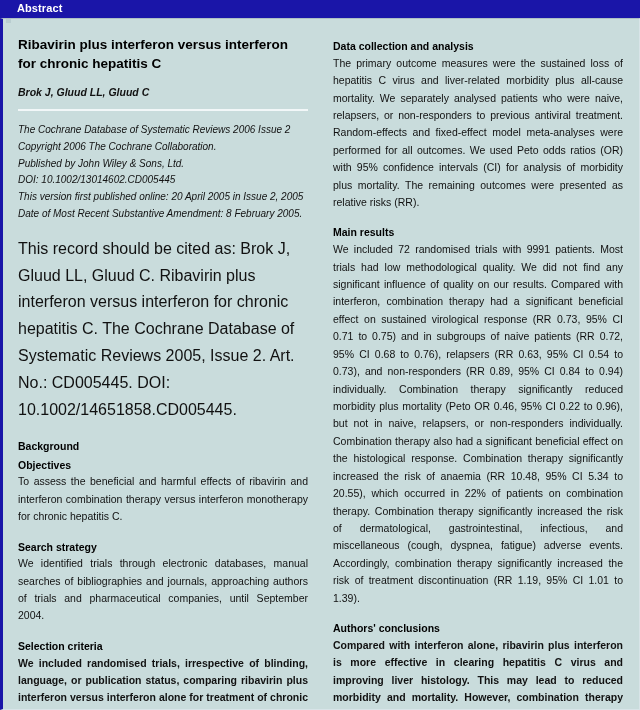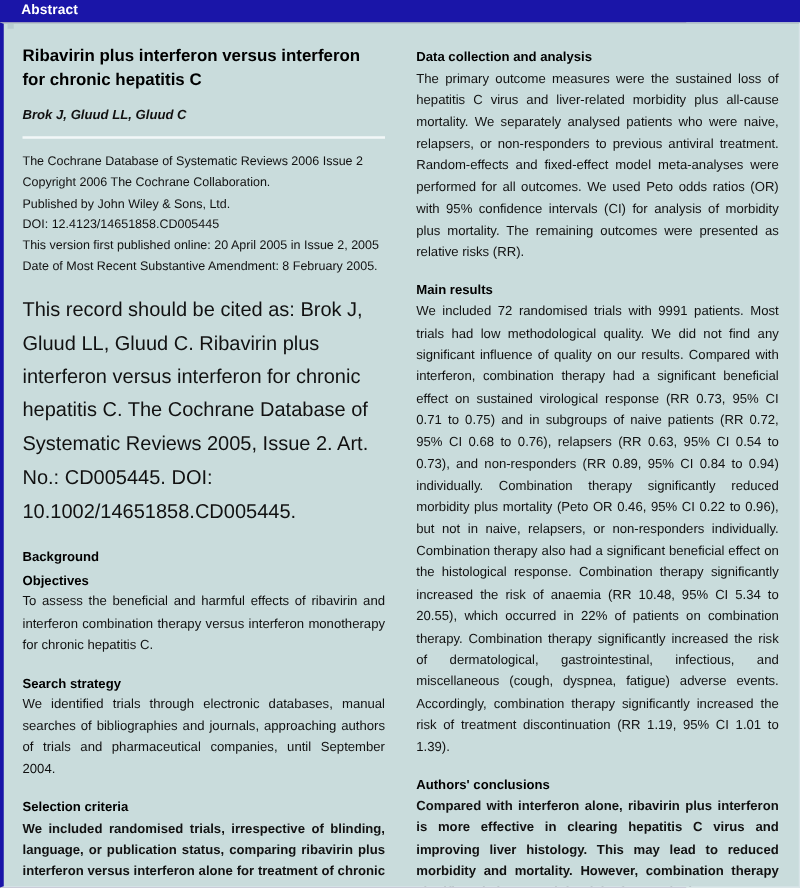--- a/index.html
+++ b/index.html
@@ -11,21 +11,21 @@
     width: 640px;
     height: 710px;
     font-family: "Liberation Sans", sans-serif;
     overflow: hidden;
   }
 
   .page {
     position: relative;
     width: 549px;
     height: 710px;
-    background: #701a75;
+    background: #fef9c3;
     box-sizing: border-box;
   }
 
   
   .header-bar {
     position: absolute;
     left: 0;
     top: 0;
     width: 640px;
     height: 18px;
@@ -105,20 +105,21 @@
   }
   .rule {
     height: 2px;
     background: #f2f7f8;
     border: 0;
     margin: 0 0 11px 0;
     width: 100%;
   }
   .meta {
     font-size: 10px;
+    font-style: italic;
     line-height: 1.68;
     margin: 0 0 13px 0;
     color: #111111;
   }
   .citation {
     font-size: 16px;
     line-height: 1.68;
     margin: 0 0 15px 0;
     color: #111111;
   }
@@ -157,21 +158,21 @@
         <div class="doc-title">Ribavirin plus interferon versus interferon for chronic hepatitis C</div>
 
         <div class="authors">Brok J, Gluud LL, Gluud C</div>
 
         <hr class="rule">
 
         <div class="meta">
           <div>The Cochrane Database of Systematic Reviews 2006 Issue 2</div>
           <div>Copyright 2006 The Cochrane Collaboration.</div>
           <div>Published by John Wiley &amp; Sons, Ltd.</div>
-          <div>DOI: 12.4123/14651858.CD005445</div>
+          <div>DOI: 10.1002/13014602.CD005445</div>
           <div>This version first published online: 20 April 2005 in Issue 2, 2005</div>
           <div>Date of Most Recent Substantive Amendment: 8 February 2005.</div>
         </div>
 
         <div class="citation">This record should be cited as: Brok J, Gluud LL, Gluud C. Ribavirin plus interferon versus interferon for chronic hepatitis C. The Cochrane Database of Systematic Reviews 2005, Issue 2. Art. No.: CD005445. DOI: 10.1002/14651858.CD005445.</div>
 
         <div class="sec-head">Background</div>
 
         <div class="sec-head">Objectives</div>
         <div class="sec-body">To assess the beneficial and harmful effects of ribavirin and interferon combination therapy versus interferon monotherapy for chronic hepatitis C.</div>

